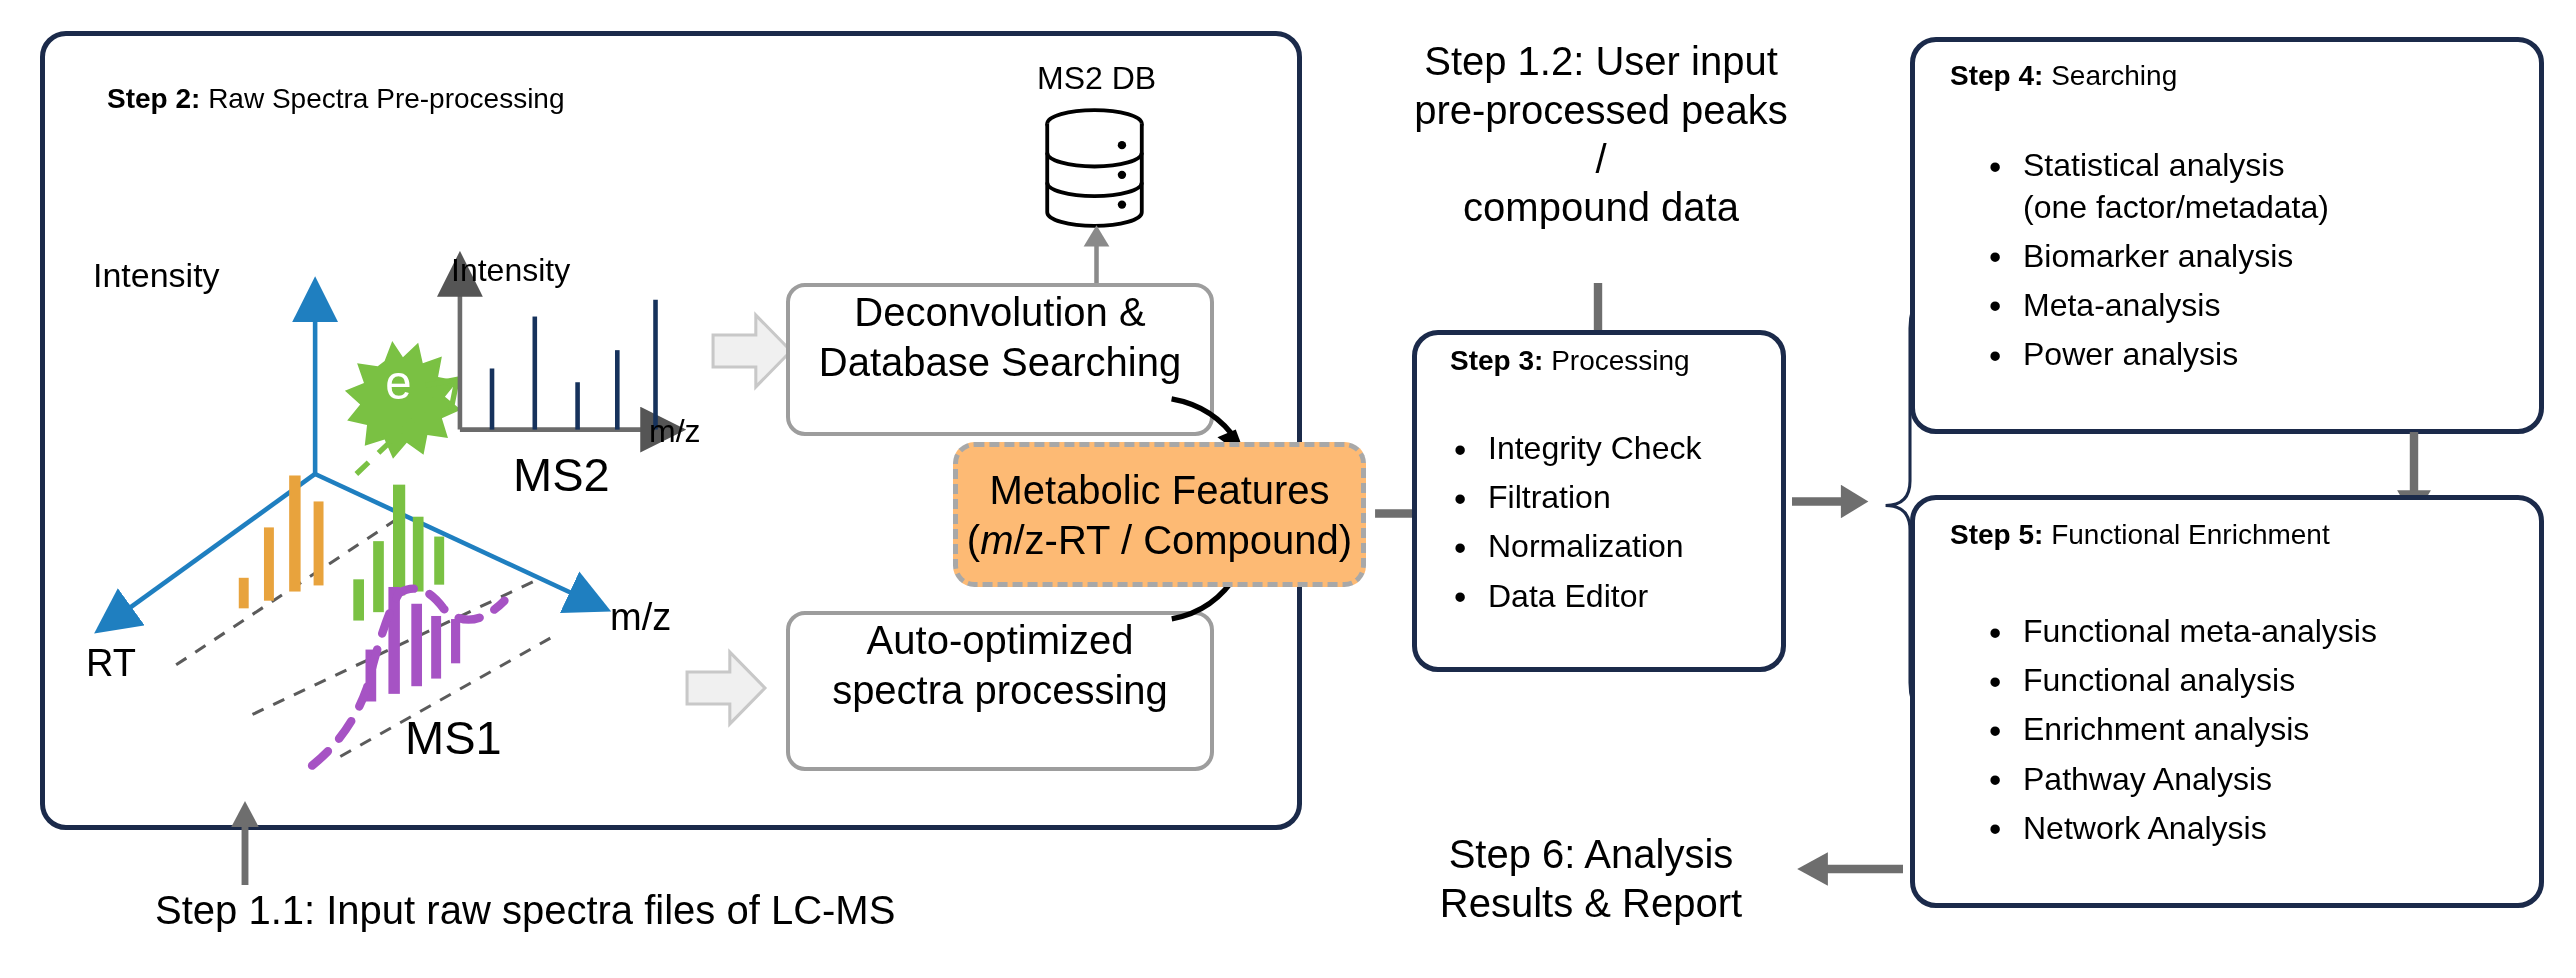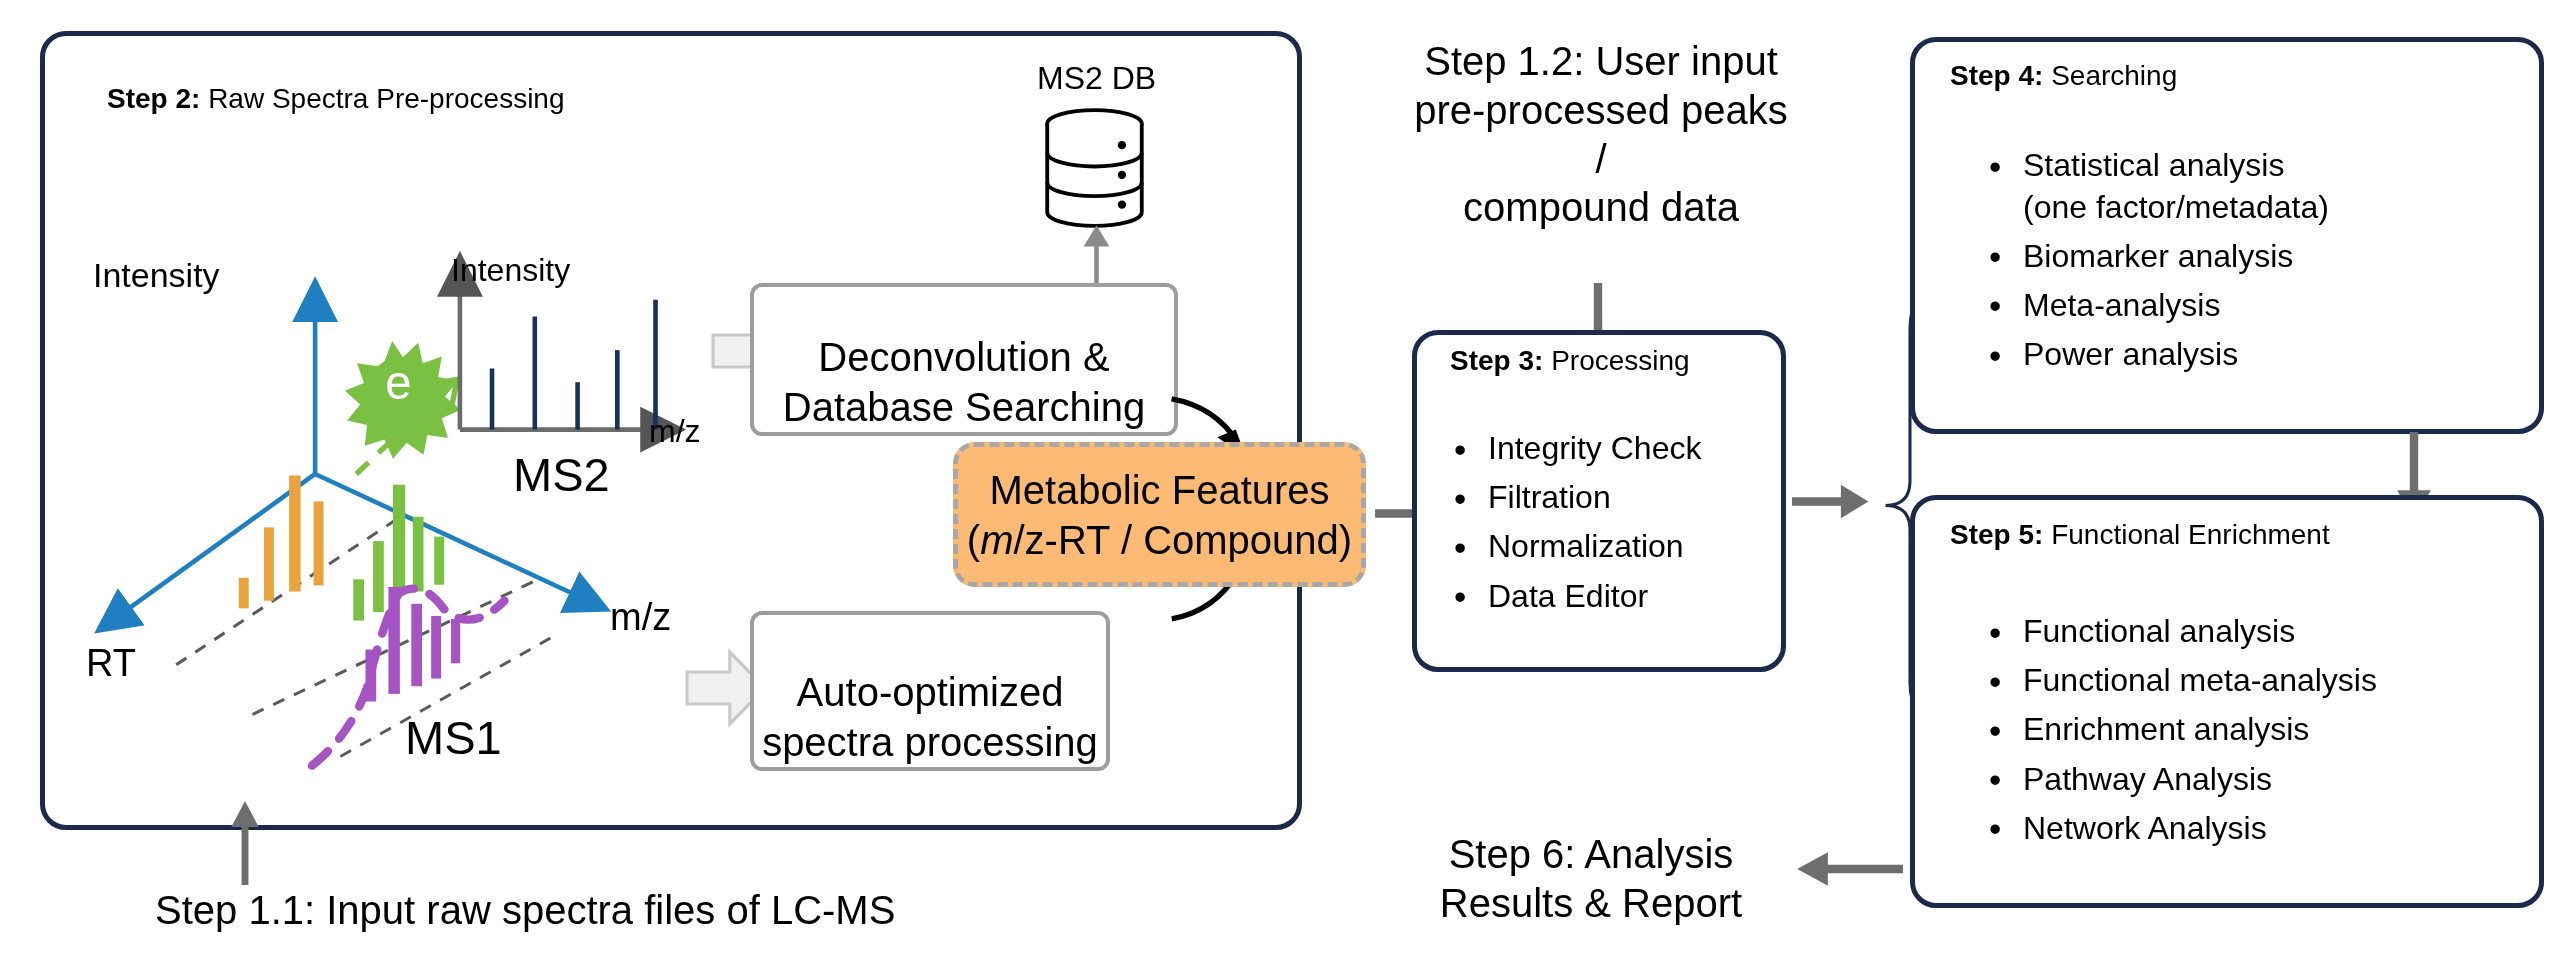--- a/index.html
+++ b/index.html
@@ -17,25 +17,26 @@
 
   
   .navy-box {
     border: 5.3px solid #1b2a4a;
     border-radius: 26px;
     background: #fff;
     box-sizing: border-box;
   }
   .gray-box {
     border: 4.6px solid #9d9d9d;
-    border-radius: 12px;
+    border-radius: 19px;
     background: #fff;
     box-sizing: border-box;
-    display: flex; align-items: flex-end; justify-content: center;
+    display: flex; align-items: flex-start; justify-content: center;
     text-align: center;
+    margin-left: 36px;
   }
   .dashed-box {
     border: 5.3px dashed #a8a8a8;
     border-radius: 21.4px;
     background: #fdba74;
     box-sizing: border-box;
     display: flex; flex-direction: column;
     align-items: center; justify-content: center;
     text-align: center;
   }
@@ -191,21 +192,21 @@
     <polygon points="4,34 60,34 60,8 106,55 60,102 60,76 4,76" fill="#f0f0f0" stroke="#c8c8c8" stroke-width="4"></polygon>
   </svg>
 
   <div class="abs gray-box" style="left:750px; top:283px; width:428px; height:153px;">
     <div class="boxtext">
       <div>Deconvolution &amp;</div>
       <div>Database Searching</div>
     </div>
   </div>
 
-  <div class="abs gray-box" style="left:750px; top:611px; width:360px; height:160px;">
+  <div class="abs gray-box" style="left:750px; top:611px; width:428px; height:160px;">
     <div class="boxtext">
       <div>Auto-optimized</div>
       <div>spectra processing</div>
     </div>
   </div>
 
   <svg class="abs" style="left:1167px; top:382px;" width="107" height="92" viewBox="0 0 140 120">
     <path d="M6 22 Q62 32 92 78" fill="none" stroke="#000" stroke-width="7"></path>
     <polygon points="104,100 66,72 90,62" fill="#000"></polygon>
   </svg>
@@ -282,22 +283,22 @@
   <svg class="abs" style="left:2391px; top:432px;" width="46" height="89" viewBox="0 0 60 116">
     <line x1="30" y1="0" x2="30" y2="84" stroke="#6e6e6e" stroke-width="11"></line>
     <polygon points="30,114 52,76 8,76" fill="#6e6e6e"></polygon>
   </svg>
 
   <div class="abs navy-box" style="left:1910px; top:495px; width:634px; height:413px;"></div>
   <div class="abs step-head" style="left:1950px; top:519px;">
     <b>Step 5:</b><span> Functional Enrichment</span>
   </div>
   <ul class="bul abs" style="left:1983px; top:611px; width:550px;">
+    <li>Functional meta-analysis</li>
     <li>Functional analysis</li>
-    <li>Functional meta-analysis</li>
     <li>Enrichment analysis</li>
     <li>Pathway Analysis</li>
     <li>Network Analysis</li>
   </ul>
 
   <svg class="abs" style="left:1788px; top:846px;" width="115" height="46" viewBox="0 0 150 60">
     <line x1="150" y1="30" x2="44" y2="30" stroke="#6e6e6e" stroke-width="11"></line>
     <polygon points="12,30 52,8 52,52" fill="#6e6e6e"></polygon>
   </svg>
   <div class="abs caption" style="left:1419px; top:830px; text-align:center; width:344px;">

